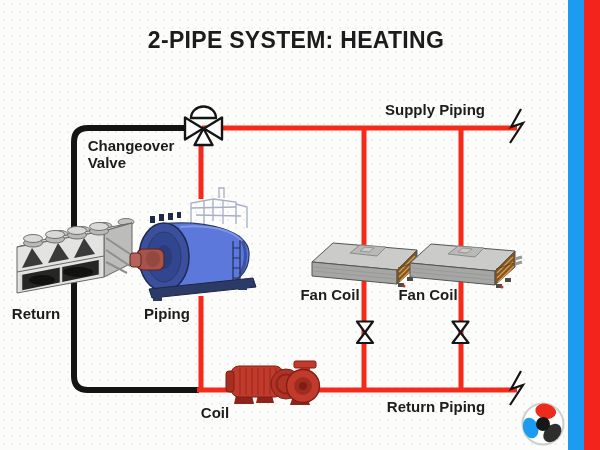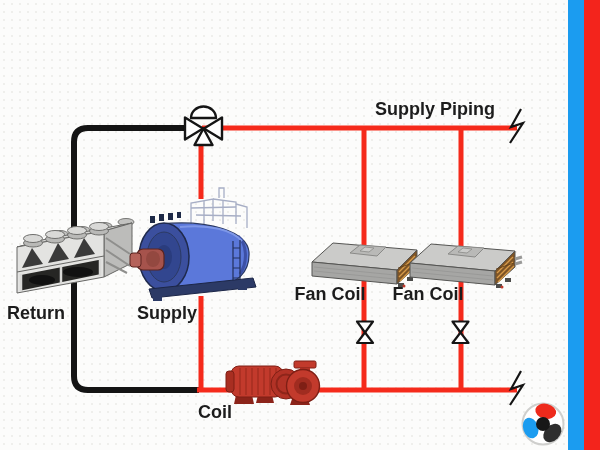--- a/index.html
+++ b/index.html
@@ -10,41 +10,42 @@
     background-color:var(--bg,#fcfcfb);
     font-family:"Liberation Sans", sans-serif;
   }
   .title{
     position:absolute;left:296px;top:27px;transform:translateX(-50%);
     font-size:23px;font-weight:800;letter-spacing:.3px;color:var(--text,#1c1c1c);
     white-space:nowrap;
   }
   .lbl{
     position:absolute;transform:translateX(-50%);
-    font-size:18px;font-weight:800;color:var(--text,#1c1c1c);
+    font-size:15px;font-weight:800;color:var(--text,#1c1c1c);
     white-space:nowrap;text-align:left;line-height:17px;
   }
   .stripe{position:absolute;top:0;height:450px;}
   .stripe-blue{left:568px;width:16px;background:var(--stripe-blue,#1b9cf0);}
   .stripe-red{left:584px;width:16px;background:var(--stripe-red,#f3241c);}
   svg.diagram{position:absolute;left:0;top:0;}
   .pipe{fill:none;}
   .pipe-hot{stroke:var(--pipe-hot,#f52a1b);stroke-width:5;}
   .pipe-cold{stroke:var(--pipe-cold,#141414);stroke-width:6;}
   .brk{fill:none;stroke:var(--pipe-cold,#141414);stroke-width:2.2;}
   .valve{fill:#fff;stroke:#151515;stroke-width:2.4;stroke-linejoin:round;}
   .boiler-body{fill:var(--boiler-blue,#5b78da);}
   .pump-body{fill:var(--pump-red,#c23a2c);}
   .equip-top{fill:var(--equipment-gray,#d6d6d4);}
 </style>
 </head>
 <body>
 
 <div class="canvas">
 
+  <div class="title">2-PIPE SYSTEM: HEATING</div>
 
   <svg class="diagram" width="600" height="450" viewBox="0 0 600 450">
 
     <g>
       <path class="pipe pipe-cold" d="M188,128 H88 Q74,128 74,142 V376 Q74,390 88,390 H199"></path>
     </g>
     <g>
       <path class="pipe pipe-hot" d="M202,128 H517"></path>
     </g>
     <g>
@@ -194,23 +195,26 @@
           <ellipse cx="543" cy="411" rx="10.5" ry="7.5" fill="#2e2e2e"></ellipse>
         </g>
       <g transform="rotate(252 543 424)">
           <ellipse cx="543" cy="411" rx="10.5" ry="7.5" fill="#1b9cf0"></ellipse>
         </g>
       <circle cx="543" cy="424" r="7" fill="#171717"></circle>
     </g>
   </svg>
 
   <div class="lbl" style="left:131px;top:137px">
+    <div>Changeover</div>
+    <div>Valve</div>
   </div>
   <div class="lbl" style="left:435px;top:101px">Supply Piping</div>
+  <div class="lbl" style="left:436px;top:398px">Return Piping</div>
   <div class="lbl" style="left:36px;top:305px">Return</div>
-  <div class="lbl" style="left:167px;top:305px">Supply</div>
+  <div class="lbl" style="left:167px;top:305px">Piping</div>
   <div class="lbl" style="left:330px;top:286px">Fan Coil</div>
   <div class="lbl" style="left:428px;top:286px">Fan Coil</div>
   <div class="lbl" style="left:215px;top:404px">Coil</div>
 
   <div class="stripe stripe-blue"></div>
   <div class="stripe stripe-red"></div>
 </div>
 
 </body></html>

